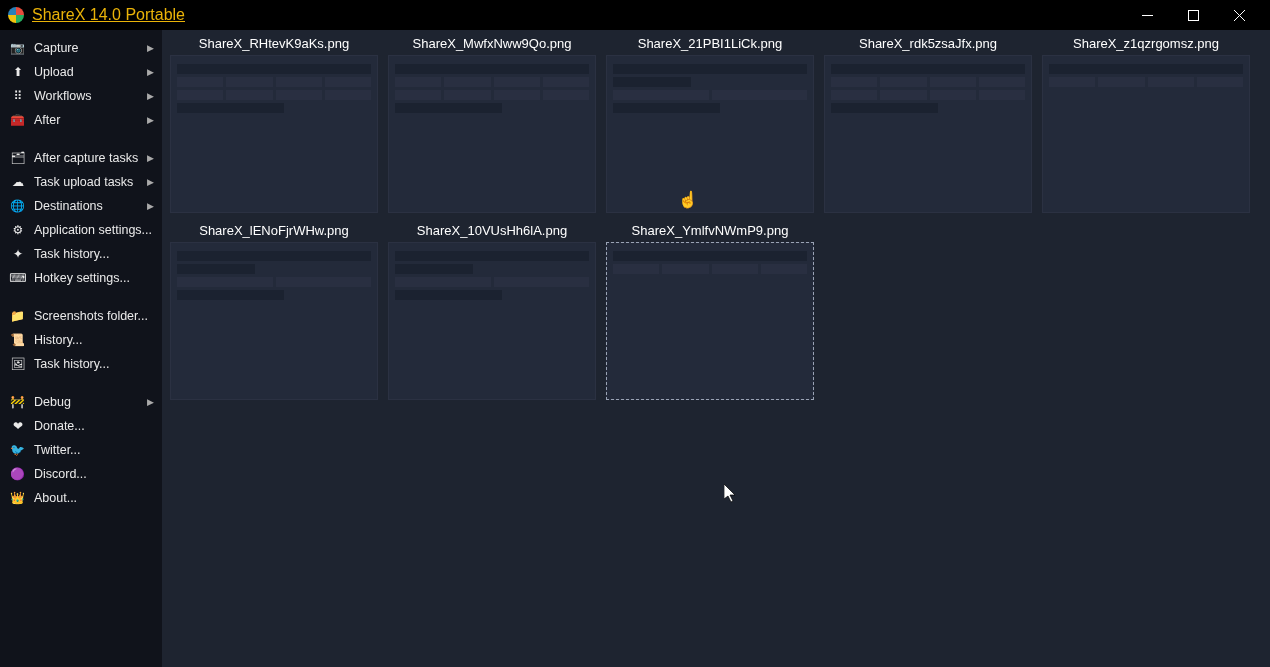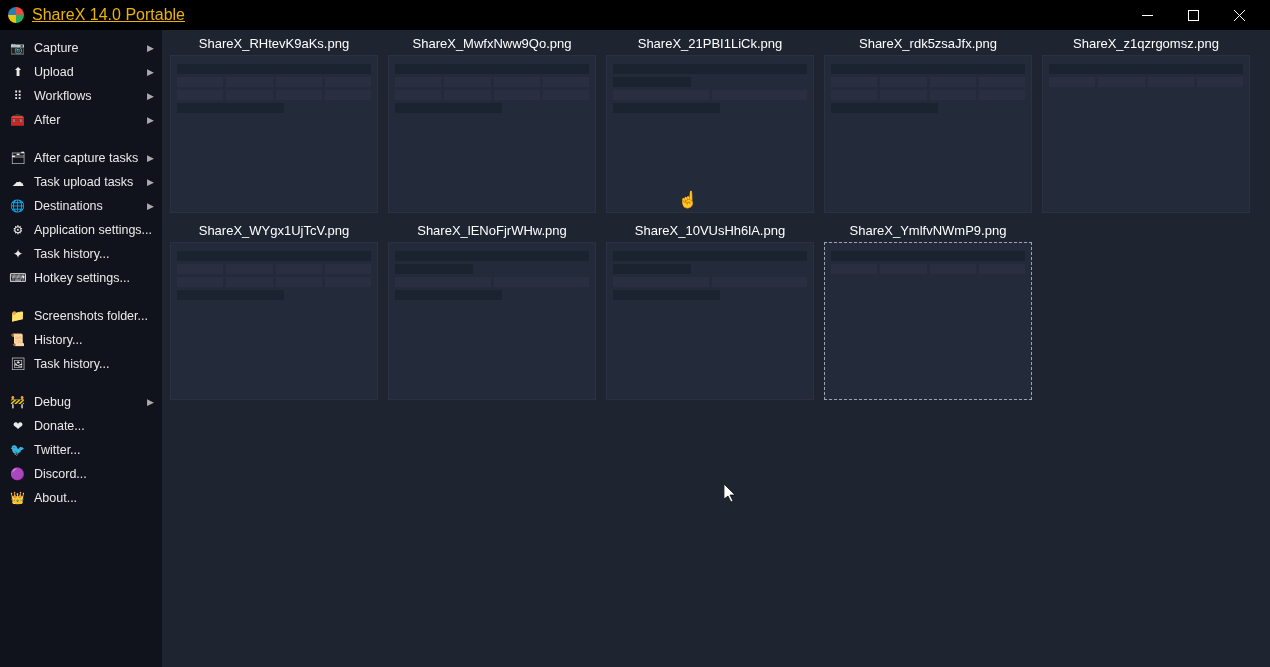--- a/index.html
+++ b/index.html
@@ -239,41 +239,20 @@
               <div class="row blocks">
                 <span></span>
                 <span></span>
                 <span></span>
                 <span></span>
               </div>
             </div>
           </div>
         </div>
         <div class="thumb-wrap">
-          <div class="thumb-label">ShareX_WYgx1UjTcV.png</div>
-          <div class="thumb">
-            <div class="fx">
-              <div class="row"></div>
-              <div class="row blocks">
-                <span></span>
-                <span></span>
-                <span></span>
-                <span></span>
-              </div>
-              <div class="row blocks">
-                <span></span>
-                <span></span>
-                <span></span>
-                <span></span>
-              </div>
-              <div class="row half"></div>
-            </div>
-          </div>
-        </div>
-        <div class="thumb-wrap">
           <div class="thumb-label">ShareX_lENoFjrWHw.png</div>
           <div class="thumb">
             <div class="fx">
               <div class="row"></div>
               <div class="row" style="width:40%"></div>
               <div class="row blocks">
                 <span></span>
                 <span></span>
               </div>
               <div class="row half"></div>

